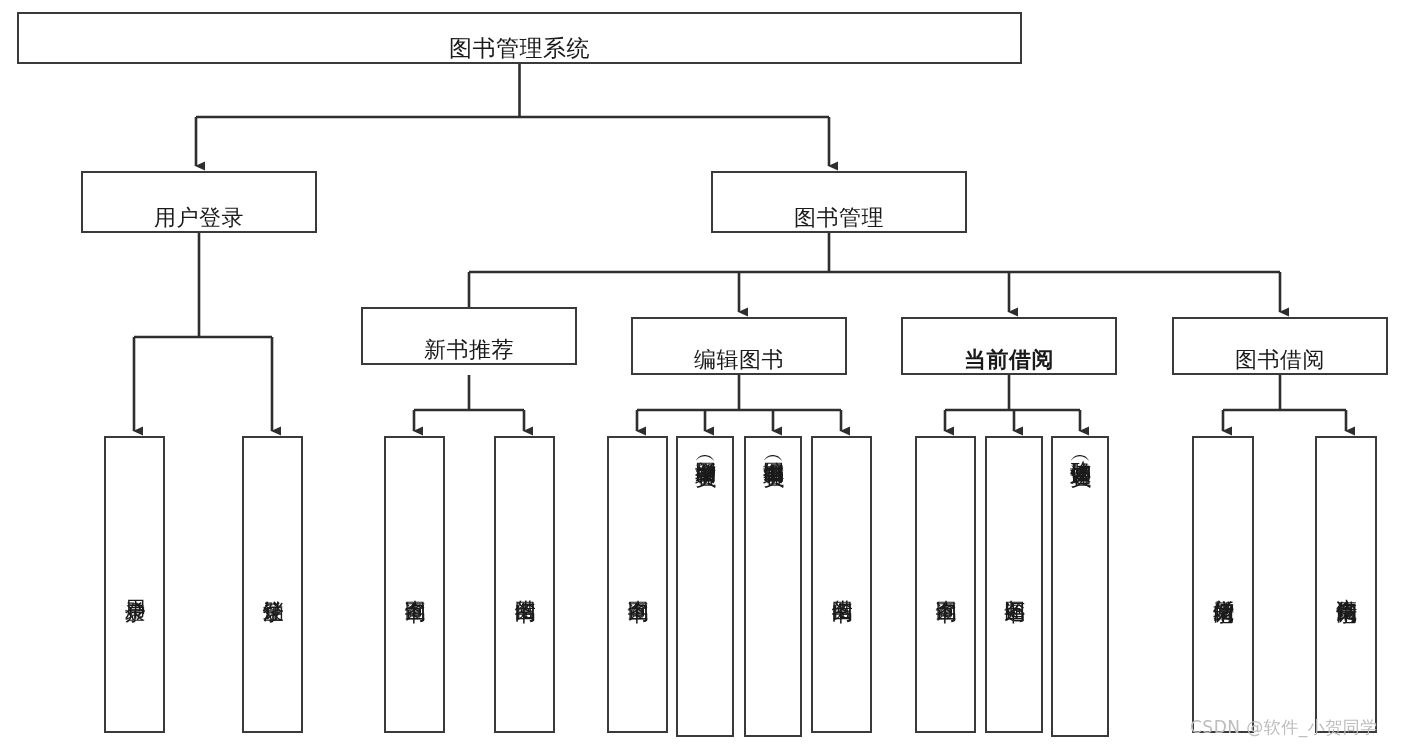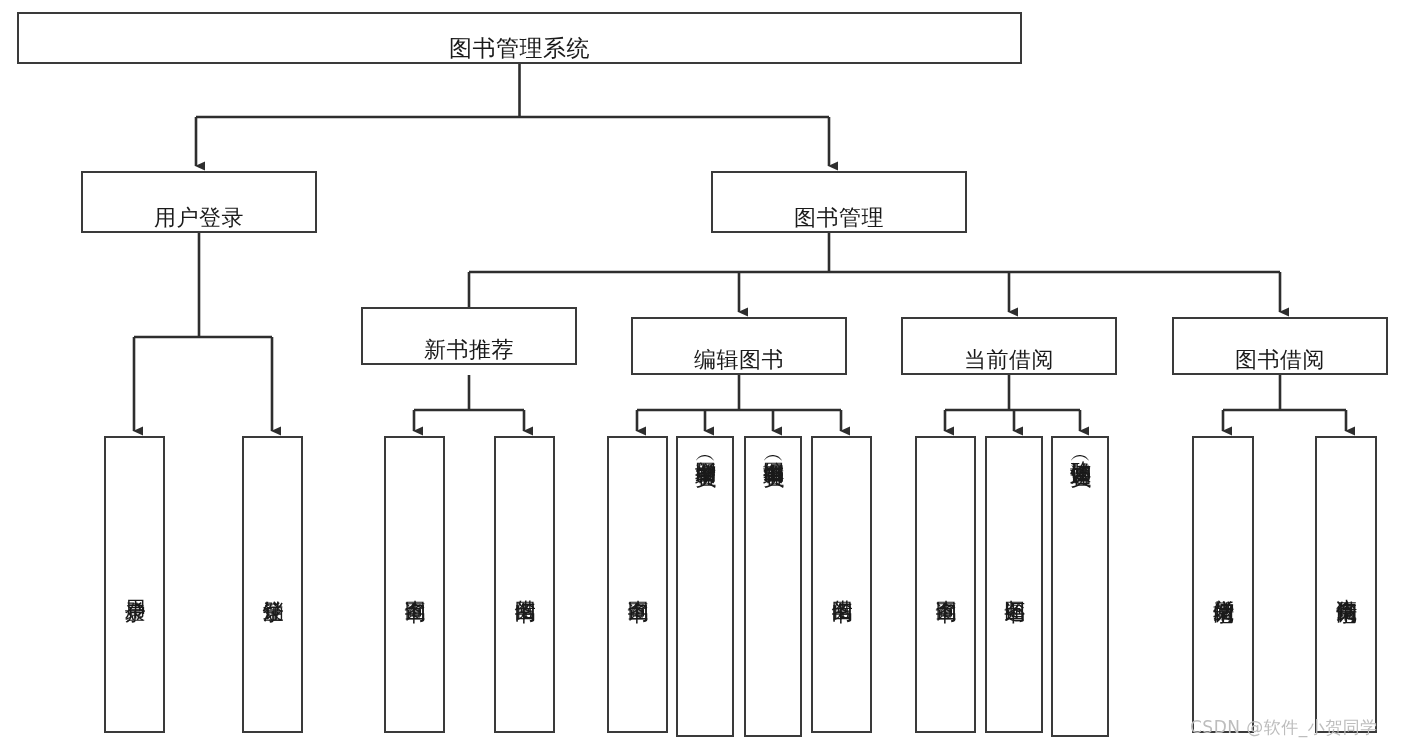--- a/index.html
+++ b/index.html
@@ -142,21 +142,21 @@
   <div class="node horiz" style="left:711px; top:171px; width:256px; height:62px;">
     <span class="label">图书管理</span>
   </div>
 
   <div class="node horiz" style="left:361px; top:307px; width:216px; height:58px;">
     <span class="label">新书推荐</span>
   </div>
   <div class="node horiz" style="left:631px; top:317px; width:216px; height:58px;">
     <span class="label">编辑图书</span>
   </div>
-  <div class="node horiz" style="left:901px; top:317px; width:216px; height:58px;">
+  <div class="node horiz" style="left:901px; top:317px; width:216px; height:58px;font-weight:bold;">
     <span class="label">当前借阅</span>
   </div>
   <div class="node horiz" style="left:1172px; top:317px; width:216px; height:58px;">
     <span class="label">图书借阅</span>
   </div>
 
   <div class="node vert centered" style="left:104px; top:436px; width:61px; height:297px;">
     <span class="label">用户登录</span>
   </div>
   <div class="node vert centered" style="left:242px; top:436px; width:61px; height:297px;">

